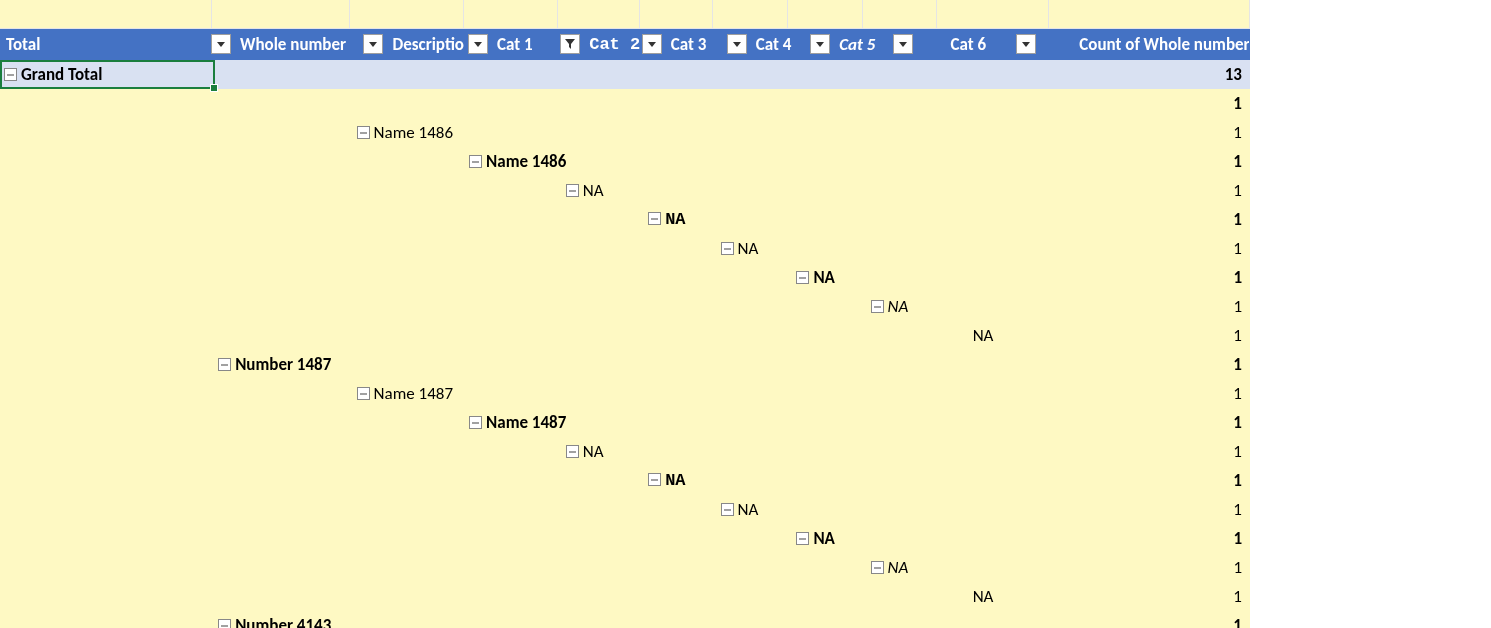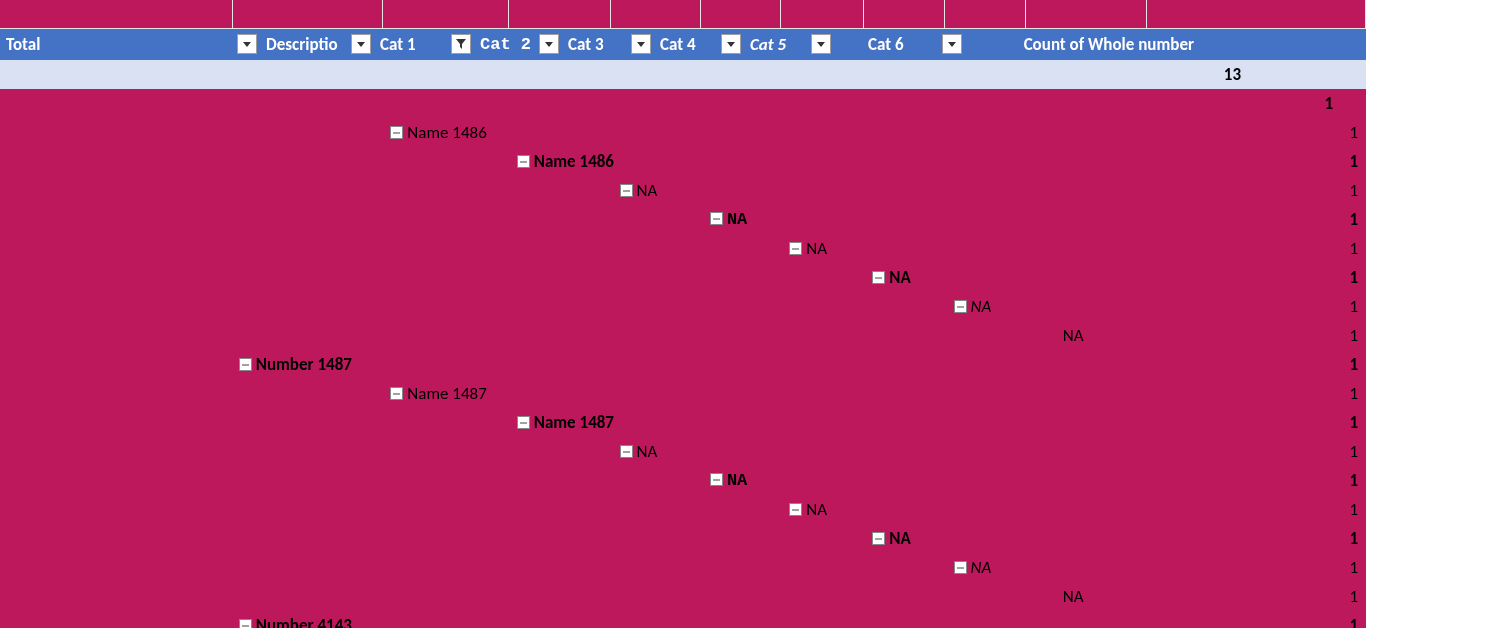--- a/index.html
+++ b/index.html
@@ -4,24 +4,24 @@
 <style>
   html, body {
     margin: 0;
     padding: 0;
     font-family: Calibri, "Segoe UI", Arial, sans-serif;
     font-size: 17px;
     color: #000;
     background: #fff;
   }
   .sheet {
-    width: 1366px;
+    width: 1250px;
     height: 628px;
     position: relative;
-    background: #be185d;
+    background: #fef9c3;
     overflow: hidden;
   }
   
   .top-blank {
     height: 28px;
     border-bottom: 1px solid #e5e5e5;
     display: flex;
   }
   .top-blank .cell {
     border-right: 1px solid #e5e5e5;
@@ -155,20 +155,25 @@
     <div class="cell c-cat6"></div>
     <div class="cell c-count"></div>
   </div>
 
   <div class="header-row" id="header-row">
       <div class="hcell c-total"><span class="txt">Total</span><span class="drop">
           <svg viewBox="0 0 12 12">
             <path d="M2 4 L10 4 L6 9 Z" fill="#333"></path>
           </svg>
         </span></div>
+      <div class="hcell c-whole"><span class="txt">Whole number</span><span class="drop">
+          <svg viewBox="0 0 12 12">
+            <path d="M2 4 L10 4 L6 9 Z" fill="#333"></path>
+          </svg>
+        </span></div>
       <div class="hcell c-desc2"><span class="txt">Descriptio</span><span class="drop">
           <svg viewBox="0 0 12 12">
             <path d="M2 4 L10 4 L6 9 Z" fill="#333"></path>
           </svg>
         </span></div>
       <div class="hcell c-cat1"><span class="txt">Cat 1</span><span class="drop">
           <svg viewBox="0 0 12 12">
             <path d="M1 1 L11 1 L7 6 L7 11 L5 9 L5 6 Z" fill="#333"></path>
           </svg>
         </span></div>
@@ -195,20 +200,21 @@
       <div class="hcell c-cat6"><span class="txt">Cat 6</span><span class="drop">
           <svg viewBox="0 0 12 12">
             <path d="M2 4 L10 4 L6 9 Z" fill="#333"></path>
           </svg>
         </span></div>
       <div class="hcell c-count last"><span class="txt">Count of Whole number</span></div>
     </div>
 
   <div class="data" id="data-rows">
       <div class="row totalrow">
+        <div class="cell c-total pad4 selected"><span class="expand"></span><span class="bold">Grand Total</span></div>
         <div class="cell c-whole"></div>
         <div class="cell c-desc1"></div>
         <div class="cell c-desc2"></div>
         <div class="cell c-cat1"></div>
         <div class="cell c-cat2"></div>
         <div class="cell c-cat3"></div>
         <div class="cell c-cat4"></div>
         <div class="cell c-cat5"></div>
         <div class="cell c-cat6"></div>
         <div class="cell c-count"><span class="bold">13</span></div>

